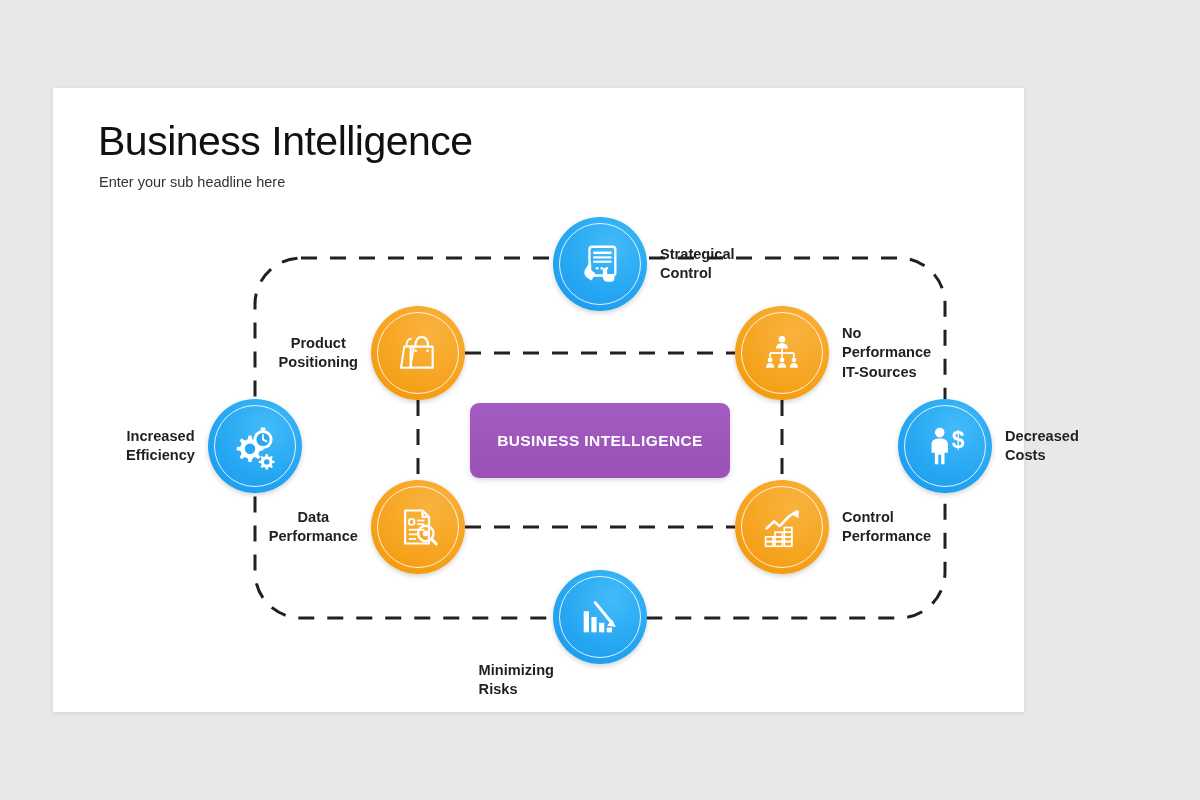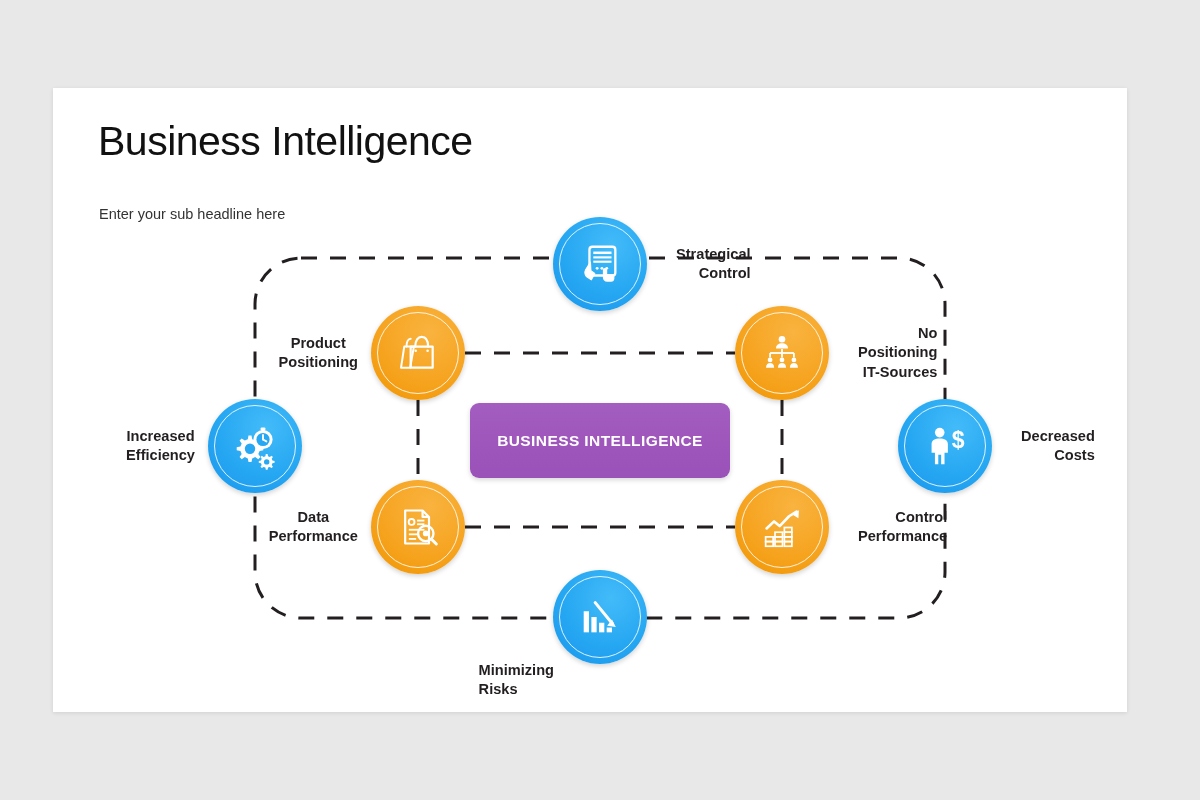--- a/index.html
+++ b/index.html
@@ -6,35 +6,34 @@
   body{
     width:1200px;height:800px;
     background:#e8e8e8;
     font-family:"Liberation Sans", sans-serif;
     overflow:hidden;
     position:relative;
   }
   #slide{
     position:absolute;
     left:53px;top:88px;
-    width:1074px;height:624px;
+    width:971px;height:624px;
     background:#ffffff;
     box-shadow:0 1px 4px rgba(0,0,0,.10);
   }
   
   #title{
     position:absolute;left:45px;top:30px;
     font-size:41px;font-weight:400;color:#111;
     letter-spacing:-0.5px;white-space:nowrap;
   }
   #subtitle{
     position:absolute;left:46px;top:86px;
     font-size:14.5px;font-weight:400;color:#333;
     white-space:nowrap;
-    margin-top:32px;
   }
   
   #stage{
     position:absolute;left:0;top:0;width:1094px;height:624px;
   }
   #wires{position:absolute;left:0;top:0;width:1094px;height:624px;}
   
   #center-box{
     position:absolute;
     left:417px;top:315px;
@@ -71,21 +70,21 @@
     border:1.6px solid rgba(255,255,255,.85);
     pointer-events:none;
   }
   .circle svg{position:relative;z-index:2;display:block;}
   
   .label{
     position:absolute;
     font-size:14.6px;font-weight:bold;color:#231f20;
     line-height:1.33;white-space:pre-line;
   }
-  .label.right{left:60px;top:50%;transform:translateY(-50%);text-align:right;margin-left:16px;}
+  .label.right{left:60px;top:50%;transform:translateY(-50%);text-align:left;}
   .label.left{right:60px;top:50%;transform:translateY(-50%);text-align:center;}
   .label.below-left{right:46px;top:44px;text-align:left;}
 </style>
 </head>
 <body>
 
 <div id="slide">
 
   <div id="title">Business Intelligence</div>
   <div id="subtitle">Enter your sub headline here</div>
@@ -153,21 +152,21 @@
           <line x1="37" y1="24" x2="37" y2="29" stroke="#fff" stroke-width="2"></line>
           <circle cx="11" cy="31.5" r="2.6" fill="#fff"></circle>
           <path d="M6.6 40 C6.6 36.3 8.6 34.8 11 34.8 C13.4 34.8 15.4 36.3 15.4 40 Z" fill="#fff"></path>
           <circle cx="24" cy="31.5" r="2.6" fill="#fff"></circle>
           <path d="M19.6 40 C19.6 36.3 21.6 34.8 24 34.8 C26.4 34.8 28.4 36.3 28.4 40 Z" fill="#fff"></path>
           <circle cx="37" cy="31.5" r="2.6" fill="#fff"></circle>
           <path d="M32.6 40 C32.6 36.3 34.6 34.8 37 34.8 C39.4 34.8 41.4 36.3 41.4 40 Z" fill="#fff"></path>
         </svg>
       </div>
       <div class="label right">No
-Positioning
+Performance
 IT-Sources</div>
     </div>
 
     <div class="node" style="left:202px;top:358px;">
       <div class="circle blue">
         <svg width="48" height="48" viewBox="0 0 48 48">
           <path d="M17.5 13.5 L20.5 13.5 L21.2 17.2 L24.2 18.5 L27.3 16.4 L29.4 18.5 L27.3 21.6 L28.6 24.6 L32.3 25.3 L32.3 28.3 L28.6 29 L27.3 32 L29.4 35.1 L27.3 37.2 L24.2 35.1 L21.2 36.4 L20.5 40.1 L17.5 40.1 L16.8 36.4 L13.8 35.1 L10.7 37.2 L8.6 35.1 L10.7 32 L9.4 29 L5.7 28.3 L5.7 25.3 L9.4 24.6 L10.7 21.6 L8.6 18.5 L10.7 16.4 L13.8 18.5 L16.8 17.2 Z" fill="#fff"></path>
           <circle cx="19" cy="26.8" r="5.2" fill="#27a8f2"></circle>
           <circle cx="32" cy="17.5" r="9.6" fill="#fff"></circle>
           <circle cx="32" cy="17.5" r="6.6" fill="#27a8f2"></circle>

